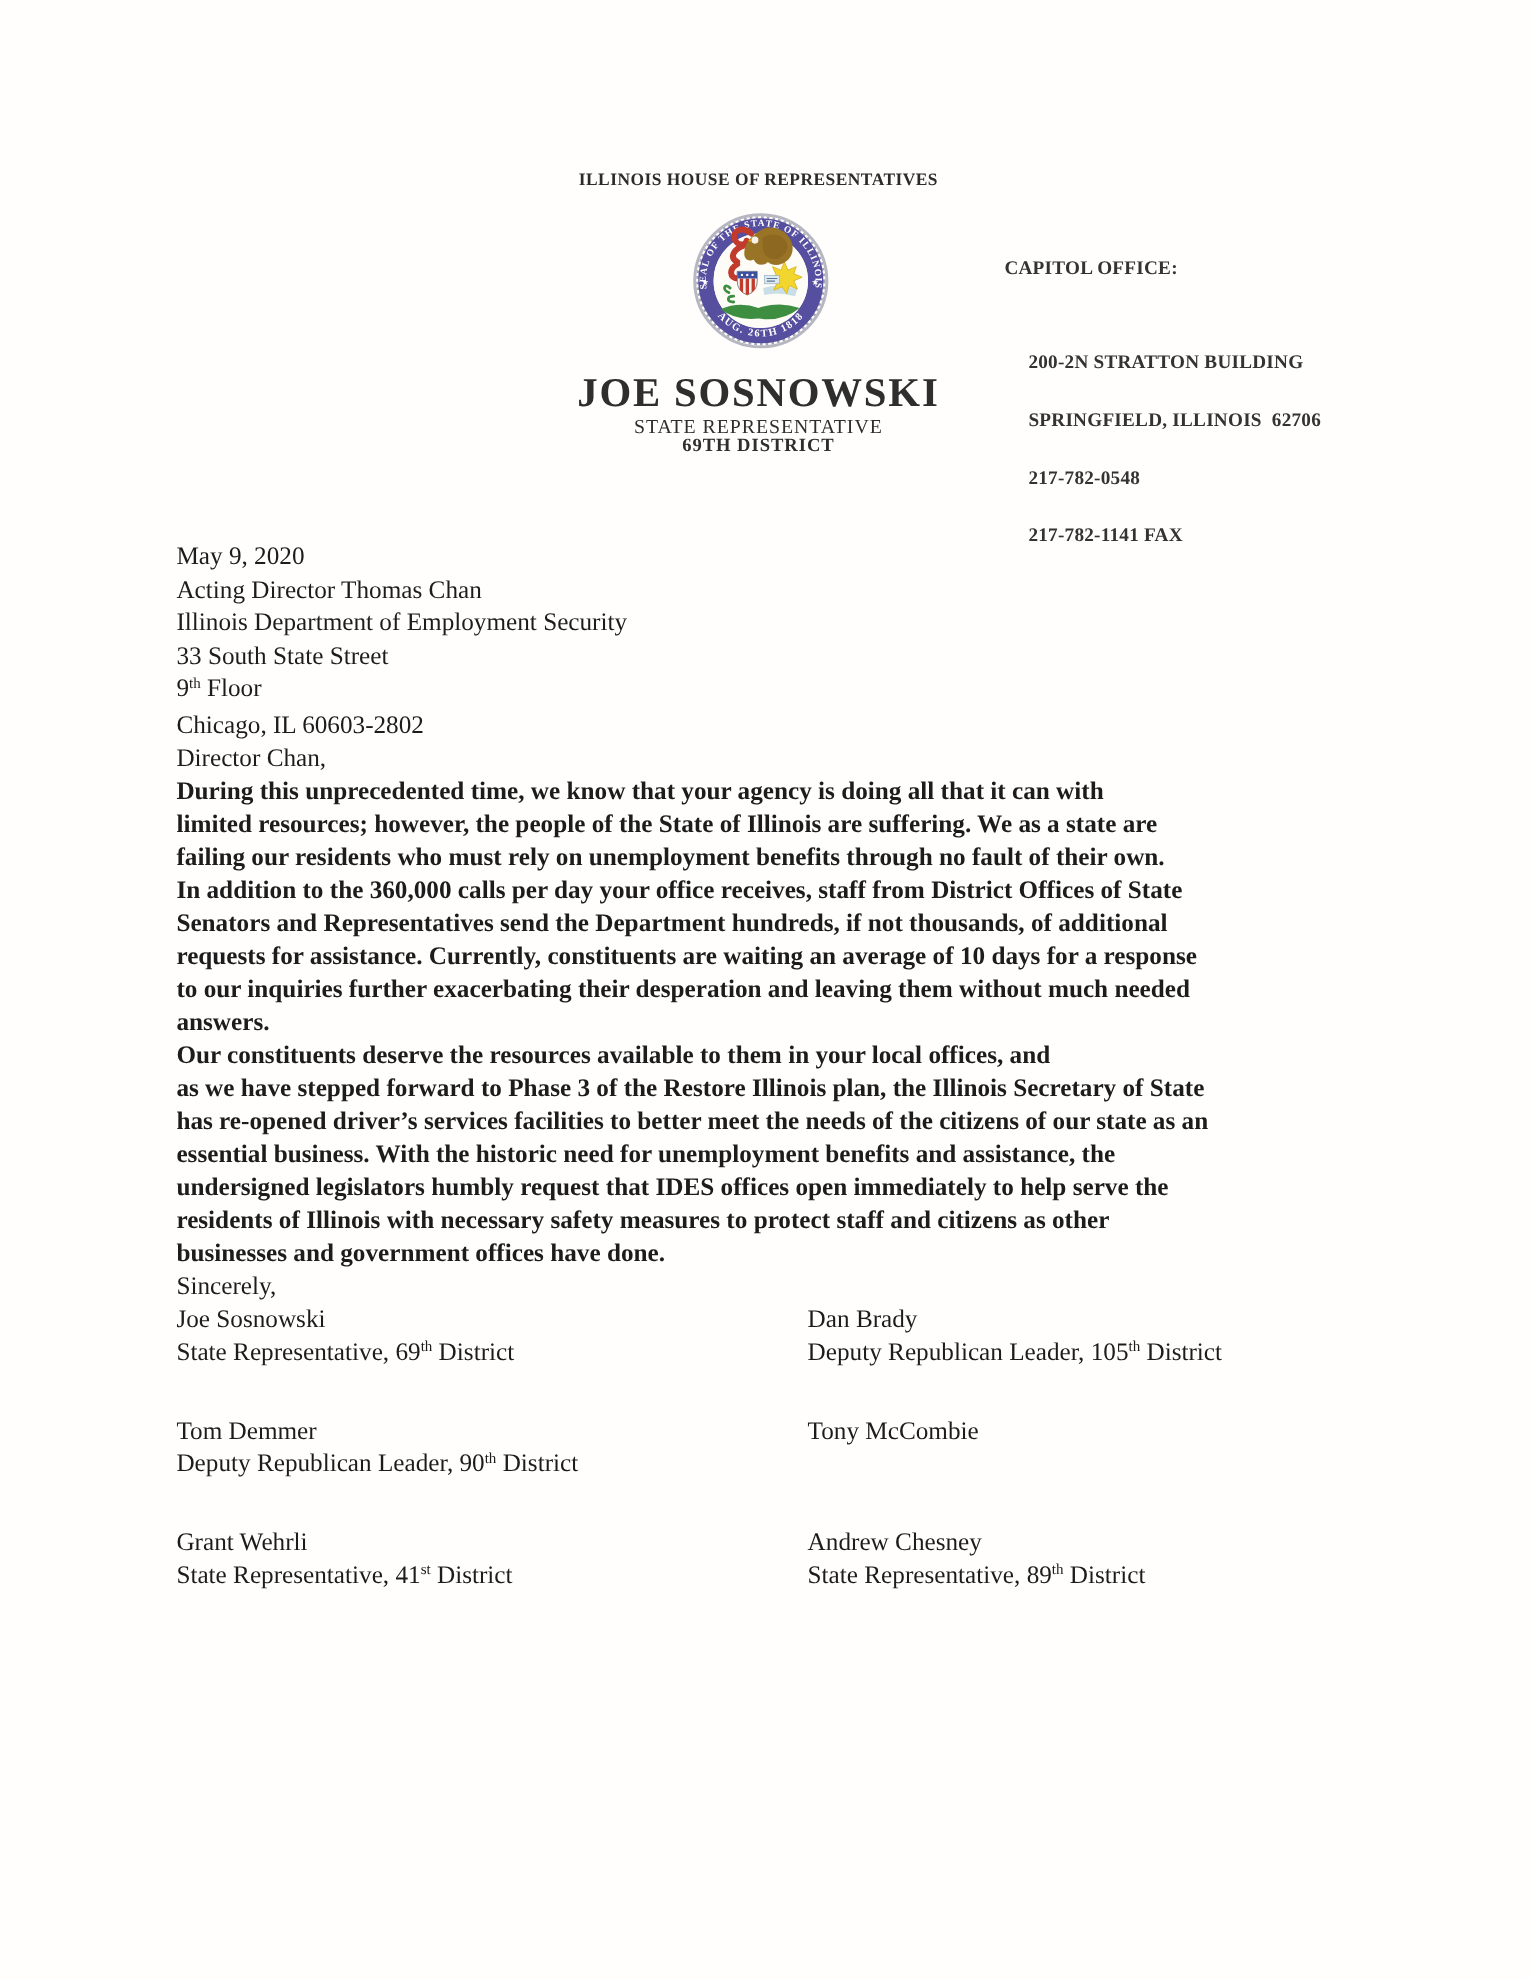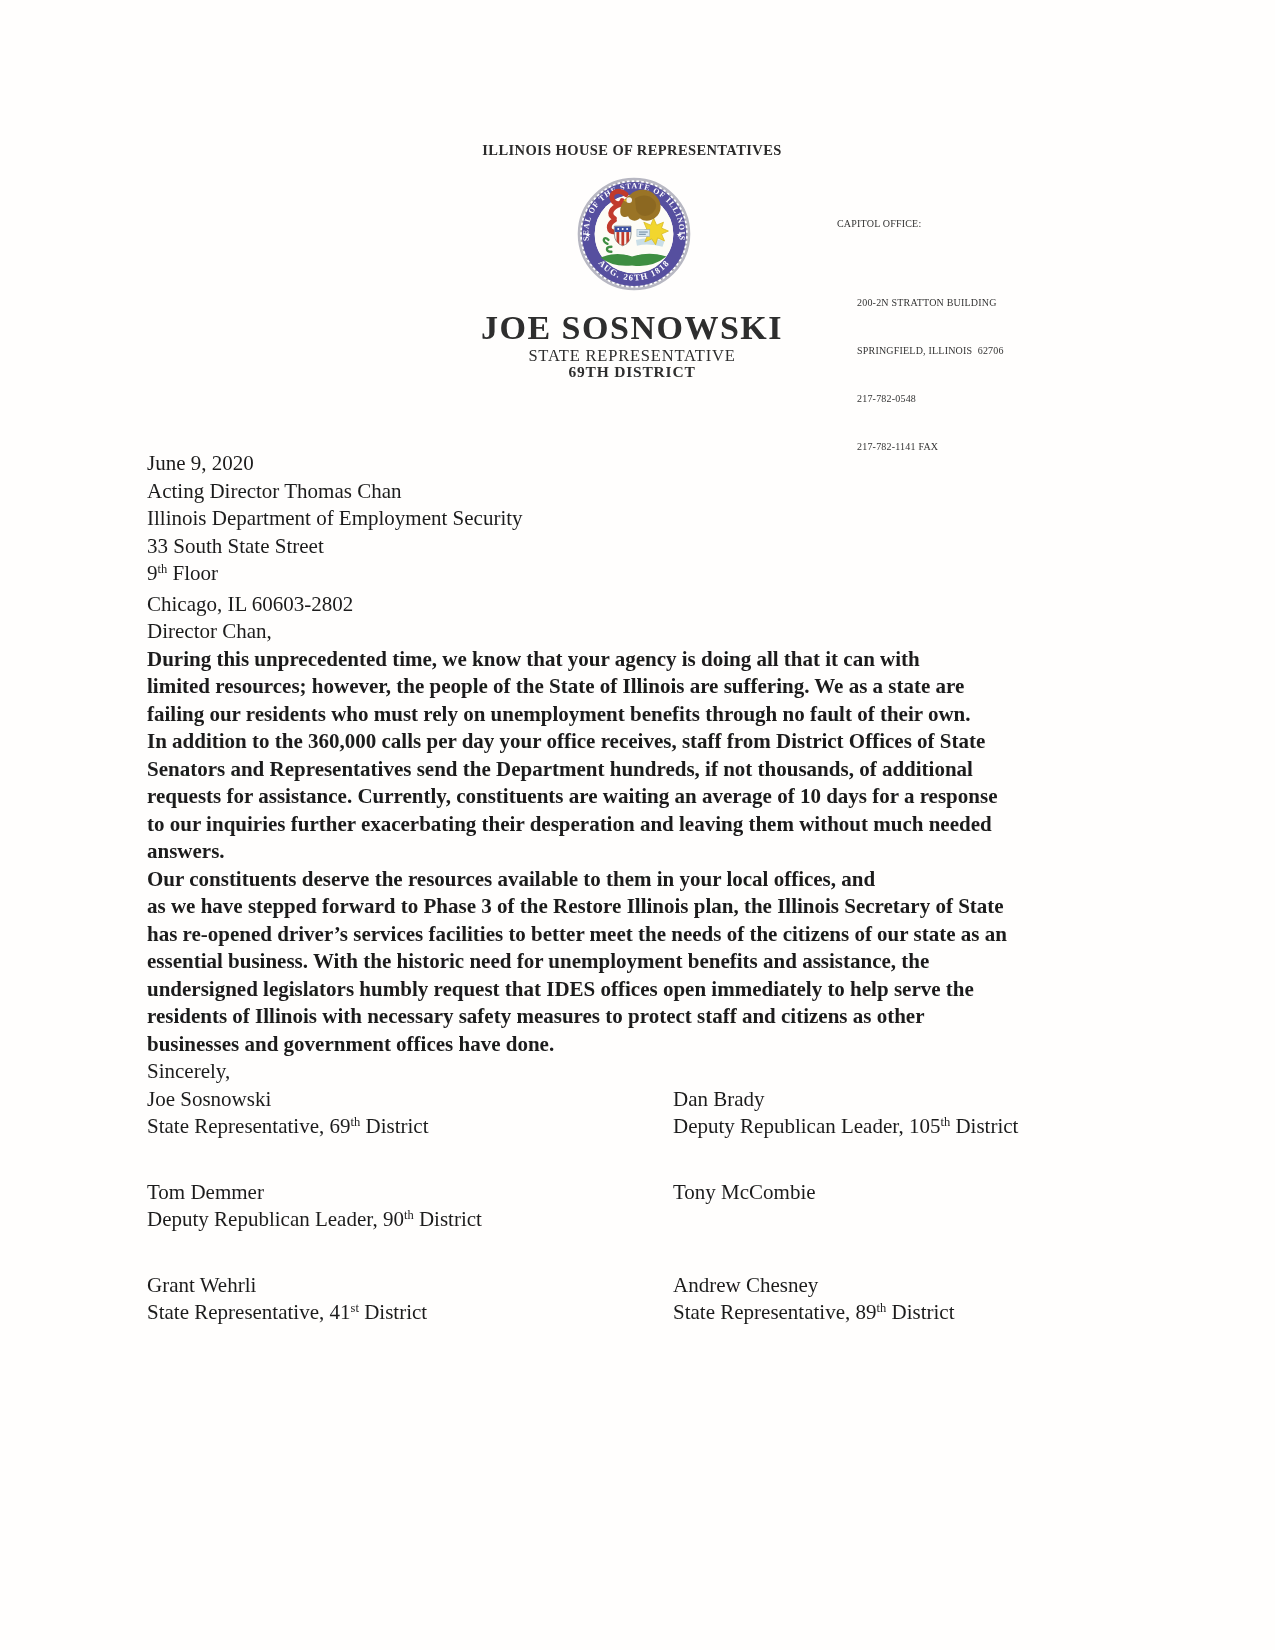--- a/index.html
+++ b/index.html
@@ -7,21 +7,21 @@
     position:relative; width:1275px; height:1650px; background:#fffefd;
     font-family:"Liberation Serif", serif; color:#1f1f1f; overflow:hidden;
   }
 
   
   .chamber-title {
     position:absolute; left:0; top:142px; width:1264px; text-align:center;
     font-size:14.5px; font-weight:bold; letter-spacing:0.4px; color:#2b2b2b;
   }
   .office-block {
-    position:absolute; font-size:10px; font-weight:normal; line-height:15.9px;
+    position:absolute; font-size:16px; font-weight:bold; line-height:15.9px;
     color:#333333; letter-spacing:0.2px; white-space:pre-wrap;
   }
   .office-district { left:188px; top:196px; }
   .office-capitol  { left:837px; top:184px; }
   .office-lines { margin-left:20px; }
 
   .seal-wrap { position:absolute; left:575px; top:175px; width:118px; height:118px; }
 
   .rep-name {
     position:absolute; left:0; top:311px; width:1264px; text-align:center;
@@ -131,21 +131,21 @@
       </g>
     </svg>
   </div>
 
   <div class="rep-name">JOE SOSNOWSKI</div>
   <div class="rep-title">STATE REPRESENTATIVE</div>
   <div class="rep-district">69TH DISTRICT</div>
 
   <div class="letter-body">
 
-    <div class="date-line">June 9, 2020</div>
+    <div class="date-line">May 9, 2020</div>
 
     <div class="recipient-block">
       <div>Acting Director Thomas Chan</div>
       <div>Illinois Department of Employment Security</div>
       <div>33 South State Street</div>
       <div class="keep-space"><span>9</span><span class="ord">th</span><span> Floor</span></div>
       <div>Chicago, IL 60603-2802</div>
     </div>
 
     <div class="salutation">Director Chan,</div>

